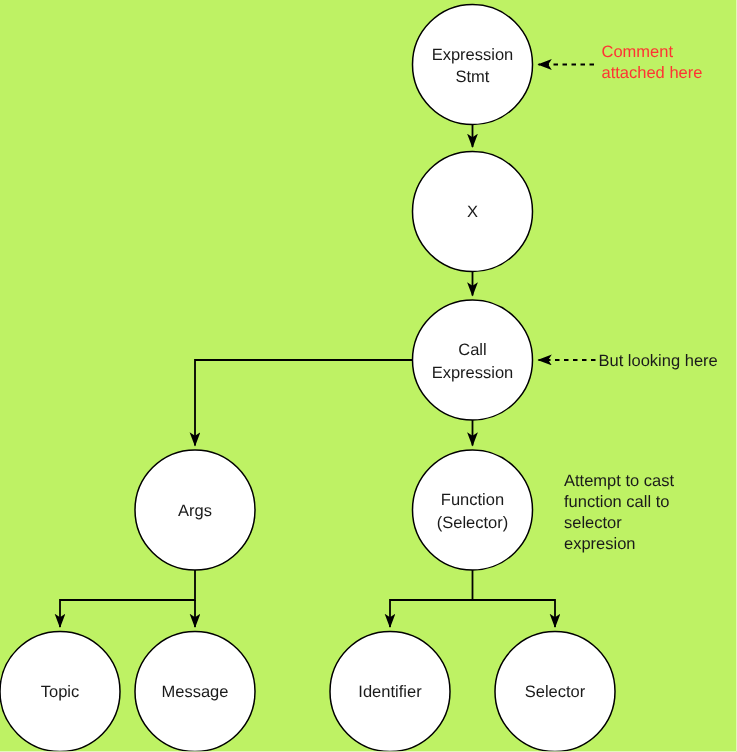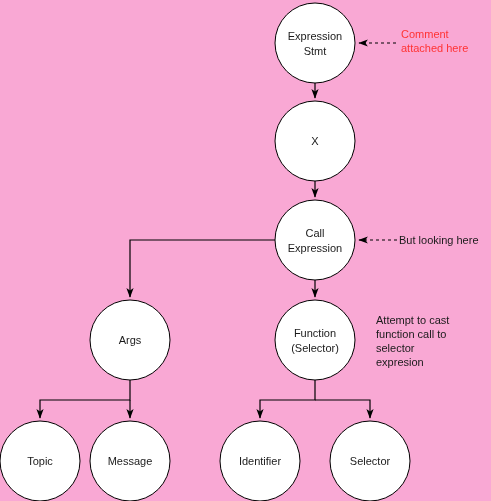--- a/index.html
+++ b/index.html
@@ -10,21 +10,21 @@
   body {
     width: 491px;
     height: 501px;
     overflow: hidden;
     font-family: "Liberation Sans", sans-serif;
   }
   #diagram-root {
     position: relative;
     width: 491px;
     height: 501px;
-    background: #f9a8d4;
+    background: #bef264;
   }
   svg#diagram-svg {
     position: absolute;
     left: 0;
     top: 0;
     width: 491px;
     height: 501px;
     display: block;
   }
   .node-circle {

